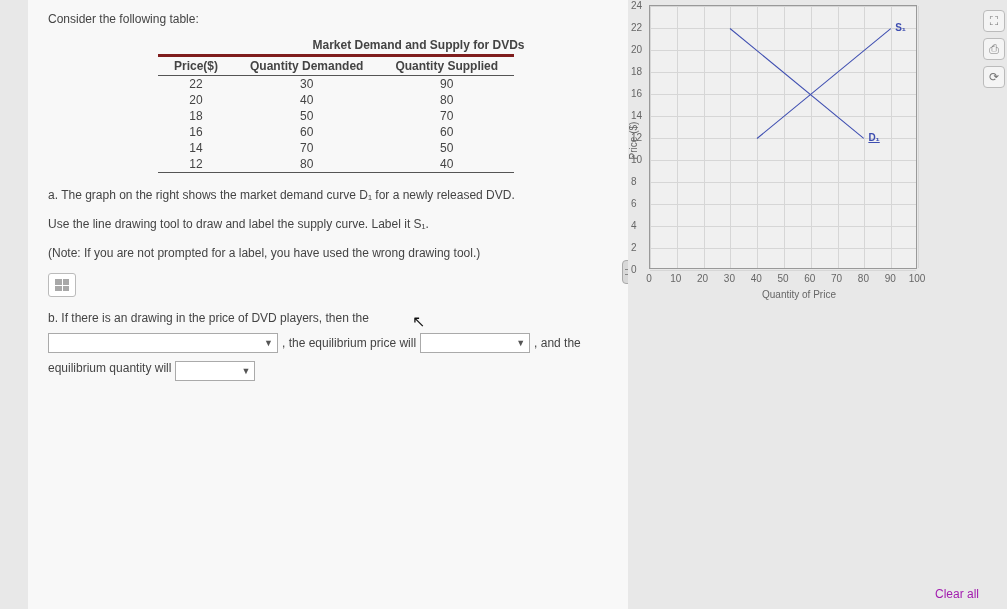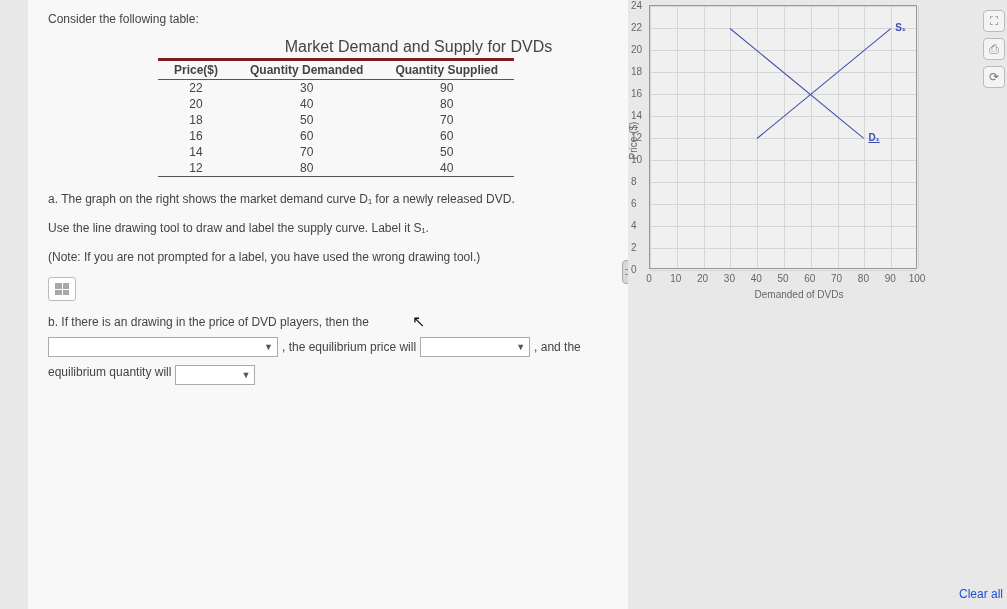--- a/index.html
+++ b/index.html
@@ -27,21 +27,21 @@
       position: absolute;
       top: 0;
       left: 628px;
       right: 0;
       height: 100%;
       background: #e8e8e8;
       padding: 5px;
     }
     .intro { margin-bottom: 12px; color: #444; }
     .table-wrap { margin-left: 110px; margin-bottom: 14px; }
-    .table-title { font-weight: normal; text-align: center; margin-bottom: 2px; font-size: 16px; }
+    .table-title { font-weight: bold; text-align: center; margin-bottom: 2px; font-size: 12px; }
     table { border-collapse: collapse; font-size: 12px; }
     thead th { font-weight: bold; padding: 2px 16px; border-bottom: 1px solid #555; text-align: center; }
     thead tr:first-child th { border-top: 3px solid #7f1d1d; }
     tbody td { padding: 1px 16px; text-align: center; }
     tbody tr:last-child td { border-bottom: 1px solid #555; }
     .para { margin-bottom: 12px; line-height: 1.4; }
     .draw-icon {
       width: 28px; height: 24px; border: 1px solid #bbb; border-radius: 3px;
       display: flex; align-items: center; justify-content: center;
       background: #fff; font-size: 14px; color: #888; margin-bottom: 14px;
@@ -73,21 +73,21 @@
     .slider-handle::after { top:13px; }
     .chart { width: 268px; height: 264px; background:#f0f0f0; border:1px solid #999; position:relative; margin-left:16px;}
     .gridline-v { position:absolute; top:0; bottom:0; width:1px; background:#d6d6d6; }
     .gridline-h { position:absolute; left:0; right:0; height:1px; background:#d6d6d6; }
     .tick-y { position:absolute; right: 272px; font-size:10px; color:#666; transform: translateY(-50%); }
     .tick-x { position:absolute; top: 268px; font-size:10px; color:#666; transform: translateX(-50%); }
     .ylabel { position:absolute; text-align:center; font-size:10px; color:#666; }
     .xlabel { position:absolute; text-align:center; font-size:10px; color:#666; width:100%; }
     .side-icons { position:absolute; right:2px; top:10px; display:flex; flex-direction:column; gap:6px; z-index:10;}
     .side-icon { width:22px; height:22px; border:1px solid #bbb; border-radius:4px; background:#f4f4f4; display:flex; align-items:center; justify-content:center; font-size:12px; color:#777;}
-    .clear-all { position:absolute; right:4px; bottom:8px; font-size:12px; color:#1d4ed8; }
+    .clear-all { position:absolute; right:28px; bottom:8px; font-size:12px; color:#a21caf; }
     .chart-container { position:relative; width:300px; height:320px; }
     .demand-line, .supply-line { position:absolute; height:1px; background:#3d4db0; transform-origin: left center;}
     .chartlabel-s { position:absolute; font-size:10px; color:#3d4db0; font-weight:bold;}
     .chartlabel-d { position:absolute; font-size:10px; color:#3d4db0; font-weight:bold;text-decoration:underline;}
   </style>
 </head>
 <body>
 
 <div class="main-panel">
   <div class="intro">Consider the following table:</div>
@@ -208,21 +208,21 @@
         <div class="gridline-h" style="top: 66px;"></div>
         <div class="gridline-h" style="top: 44px;"></div>
         <div class="gridline-h" style="top: 22px;"></div>
         <div class="gridline-h" style="top: 0px;"></div>
         <div class="demand-line" style="left: 80.4px; top: 22px; width: 173.367px; transform: rotate(39.3824deg);"></div>
         <div class="chartlabel-d" style="left: 218.4px; top: 126px;">D₁</div>
         <div class="demand-line" style="left: 107.2px; top: 132px; width: 173.367px; transform: rotate(-39.3824deg);"></div>
         <div class="chartlabel-s" style="left: 245.2px; top: 16px;">S₁</div>
       </div>
     <div class="ylabel" style="left:-18px; top:130px; transform: rotate(-90deg);">Price ($)</div>
-    <div class="xlabel" style="top:284px; left:16px;">Demanded of DVDs</div>
+    <div class="xlabel" style="top:284px; left:16px;">Quantity of Price</div>
   <div class="tick-x" style="left: 16px;">0</div>
       <div class="tick-x" style="left: 42.8px;">10</div>
       <div class="tick-x" style="left: 69.6px;">20</div>
       <div class="tick-x" style="left: 96.4px;">30</div>
       <div class="tick-x" style="left: 123.2px;">40</div>
       <div class="tick-x" style="left: 150px;">50</div>
       <div class="tick-x" style="left: 176.8px;">60</div>
       <div class="tick-x" style="left: 203.6px;">70</div>
       <div class="tick-x" style="left: 230.4px;">80</div>
       <div class="tick-x" style="left: 257.2px;">90</div>

